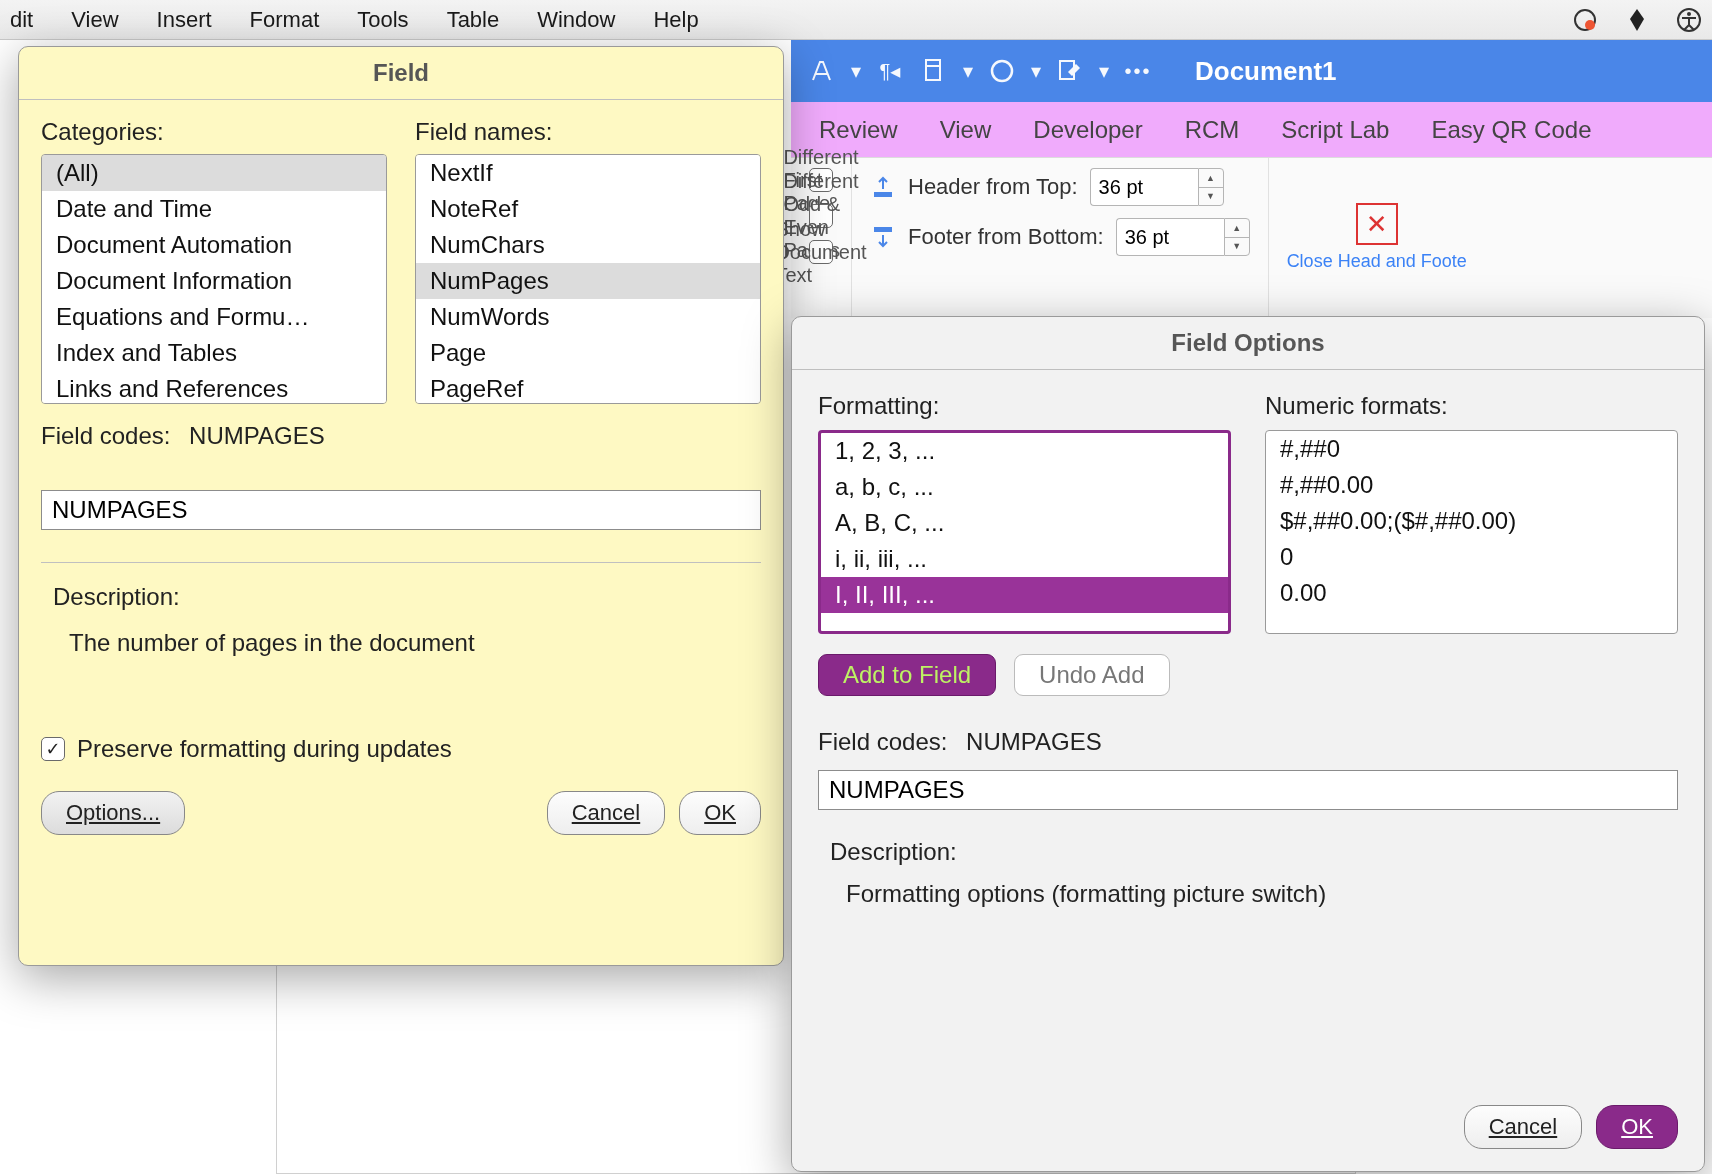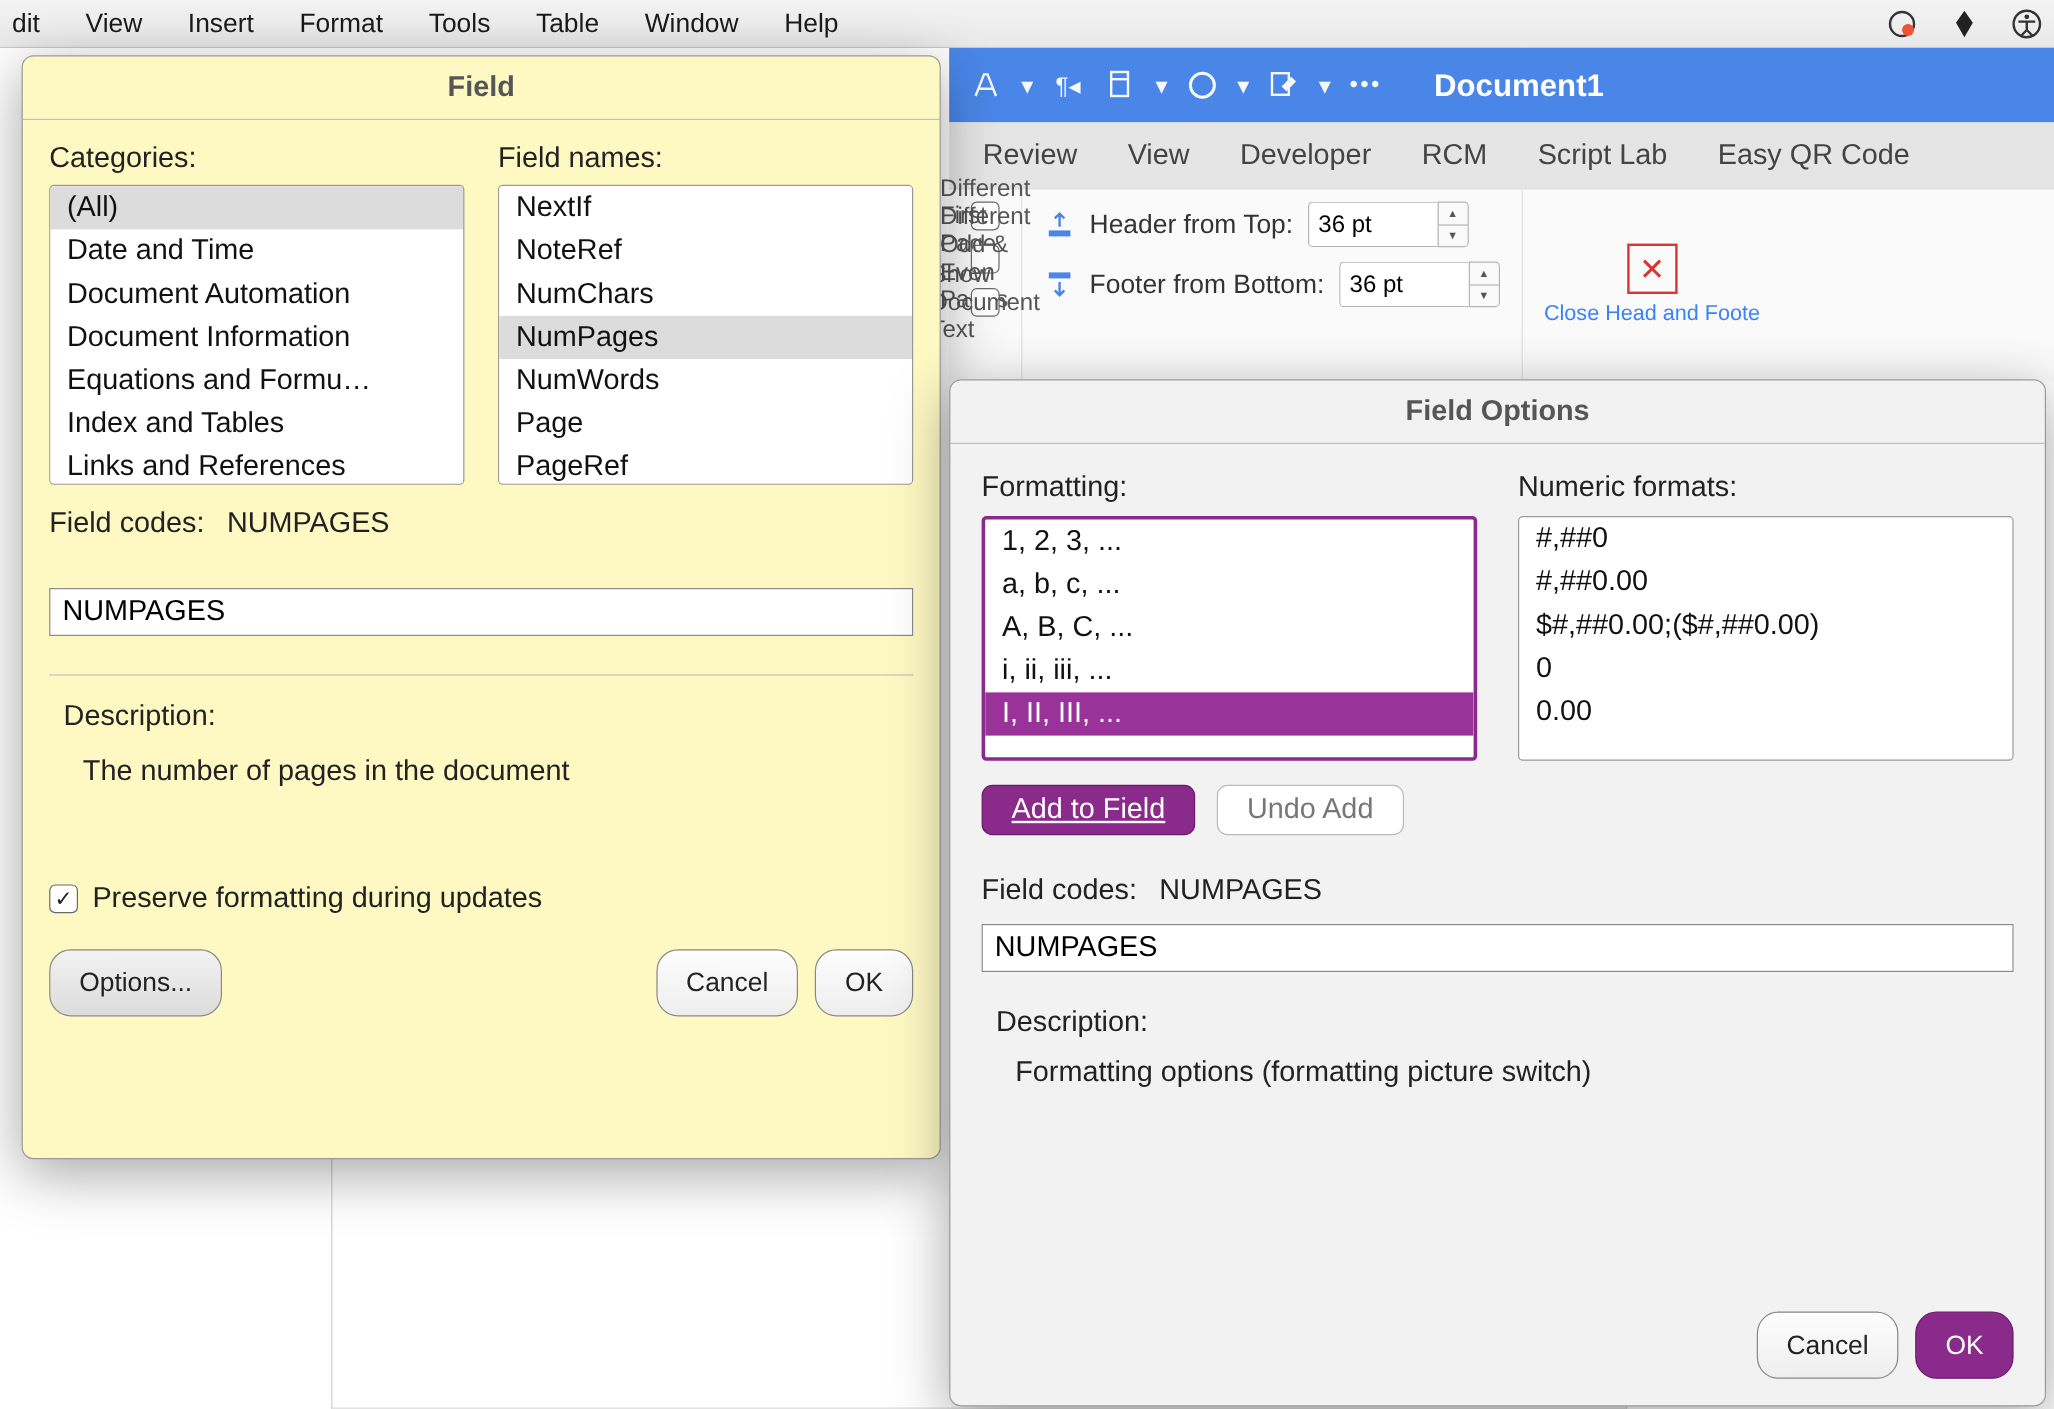--- a/index.html
+++ b/index.html
@@ -8,21 +8,21 @@
 .menubar { background: linear-gradient(#f3f3f3,#e9e9e9); height: 40px; display: flex; align-items: center; padding: 0 10px; gap: 38px; border-bottom: 1px solid #c9c9c9; }
 .menubar .item { color: #1a1a1a; font-size: 22px; }
 .menubar .spacer { flex: 1; }
 .status-icons { display: flex; gap: 26px; align-items: center; }
 .status-icons .ic { width: 26px; height: 26px; display: flex; align-items: center; justify-content: center; }
 
 .ribbon { position: absolute; top: 40px; left: 791px; right: 0; height: 62px; background: #4a86e8; display: flex; align-items: center; padding: 0 14px; gap: 10px; }
 .ribbon .ribicon { width: 34px; height: 34px; display: flex; align-items: center; justify-content: center; color: #fff; opacity: .95; }
 .ribbon .docname { color: #fff; font-size: 26px; font-weight: 600; margin-left: 30px; }
 
-.tabs { position: absolute; top: 102px; left: 791px; right: 0; height: 56px; background: #e5e5e5; border-bottom: 1px solid #dcdcdc; display: flex; align-items: center; gap: 42px; padding: 0 28px; }
+.tabs { position: absolute; top: 102px; left: 791px; right: 0; height: 56px; background: #f0abfc; border-bottom: 1px solid #dcdcdc; display: flex; align-items: center; gap: 42px; padding: 0 28px; }
 .tabs .tab { color: #444; font-size: 24px; }
 
 .toolbar { position: absolute; top: 158px; left: 791px; right: 0; height: 160px; background: #fafafa; display: flex; }
 .toolbar .group { padding: 10px 18px; border-right: 1px solid #e1e1e1; display: flex; flex-direction: column; gap: 12px; }
 .toolbar .chk { color: #555; font-size: 20px; }
 .toolbar .row { display: flex; align-items: center; gap: 12px; }
 .toolbar .lbl { color: #333; font-size: 22px; }
 .toolbar .spin { display:flex; align-items:center; }
 .toolbar .spin input { width: 108px; height: 38px; font-size: 20px; padding: 0 8px; border: 1px solid #b5b5b5; border-radius: 4px 0 0 4px; border-right:none; }
 .toolbar .spin .stepper { width:26px; height:38px; border:1px solid #b5b5b5; border-radius:0 4px 4px 0; display:flex; flex-direction:column; }
@@ -48,38 +48,38 @@
 
 .fc-row { margin-top:18px; font-size:24px; color:#222; }
 .fc-row span:first-child { margin-right:12px; }
 .code-input { width:100%; margin-top:40px; height:40px; border:1px solid #8c8c8c; background:#fff; font-size:24px; padding:0 10px; }
 .divider { border:none; border-top:1px solid #c0c0c0; margin:32px 0 20px; }
 .desc-lbl { font-size:24px; color:#222;margin-left:12px; }
 .desc-txt { font-size:24px; color:#222; margin:18px 0 0 28px; }
 .chk-row { display:flex; align-items:center; gap:12px; margin-top:78px; font-size:24px; color:#222; }
 .chk { width:24px; height:24px; border:1.5px solid #6a6a6a; border-radius:5px; display:flex; align-items:center; justify-content:center; font-size:18px; color:#222; background:#fff; }
 .btn-row { display:flex; align-items:center; margin-top:28px; }
-.btn { height:56px; padding:0 24px; border:1px solid #888; border-radius:18px; background:linear-gradient(#fdfdfd,#eee); font-size:22px; color:#222; display:flex; align-items:center; justify-content:center; cursor:default; }
+.btn { height:44px; padding:0 24px; border:1px solid #888; border-radius:18px; background:linear-gradient(#fdfdfd,#eee); font-size:22px; color:#222; display:flex; align-items:center; justify-content:center; cursor:default;text-decoration:underline; }
 .btn.options { background:linear-gradient(#f2f2f2,#dcdcdc); }
 .btn-row .right { margin-left:auto; display:flex; gap:14px; }
 
 #fo-dlg { top:316px; left:791px; width:914px; height:856px; background:#f2f2f2; }
 #fo-dlg .body { padding:22px 26px; }
 .fo-lists { display:flex; gap:34px; }
 .fo-lists .col { flex:1; }
 .fo-lists h4 { font-size:24px; color:#222; margin-bottom:10px; font-weight:400; }
 .formatbox { background:#fff; border:3px solid #8a2a8a; border-radius:4px; height:204px; overflow-y:auto; }
 .numbox { background:#fff; border:1px solid #9a9a9a; border-radius:4px; height:204px; overflow-y:auto; }
 .formatbox .opt, .numbox .opt { padding:4px 14px; font-size:24px; color:#111; cursor:default; }
 .formatbox .opt.selected { background:#993399; color:#fff; }
 .formatbox::-webkit-scrollbar, .numbox::-webkit-scrollbar { width:22px; }
 .formatbox::-webkit-scrollbar-thumb, .numbox::-webkit-scrollbar-thumb { background:#b8b8b8; border-radius:10px; border:4px solid #fff; }
 .act-row { display:flex; gap:18px; margin-top:20px; }
 .pill { height:42px; padding:0 24px; border-radius:9px; font-size:24px; display:flex; align-items:center; cursor:default; }
-.pill.primary { background:#8a2a8a; color:#ffffff; border:1px solid #6a1a6a;text-decoration:underline; }
+.pill.primary { background:#8a2a8a; color:#bef264; border:1px solid #6a1a6a; }
 .pill.plain { background:#fff; color:#777; border:1px solid #bbb; }
 #fo-dlg .fc-row { margin-top:32px; }
 #fo-dlg .code-input { margin-top:14px; }
 #fo-dlg .desc-lbl { margin-top:28px; }
 #fo-dlg .desc-txt { margin-top:14px; }
 #fo-dlg .btn-row { position:absolute; bottom:22px; right:26px; }
 .btn.ok-purple { background:#8a2a8a; color:#fff; border:1px solid #6a1a6a; }
 
 .doc-shadow { position:absolute; top:960px; left:276px; width:1080px; height:214px; background:#fff; border:1px solid #d0d0d0; border-top:none; }
 svg { display:block; }

